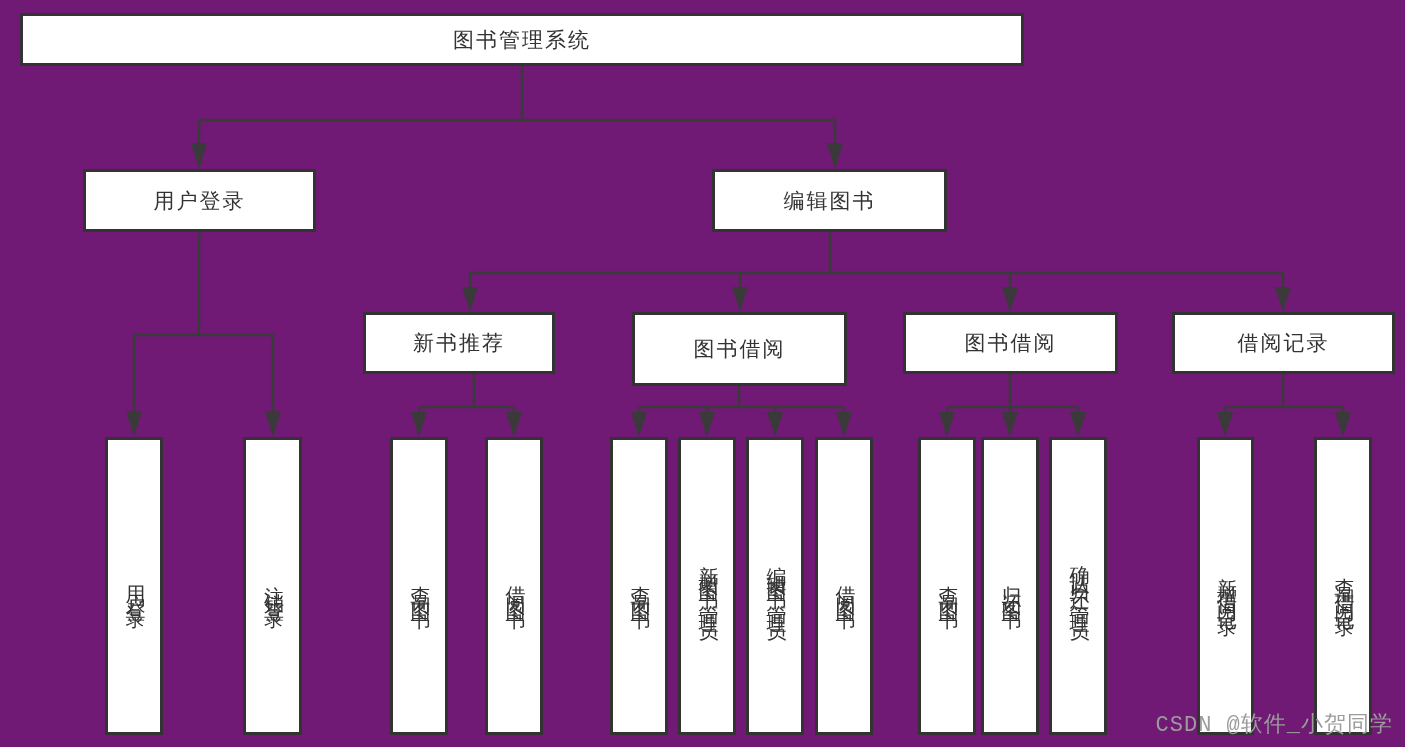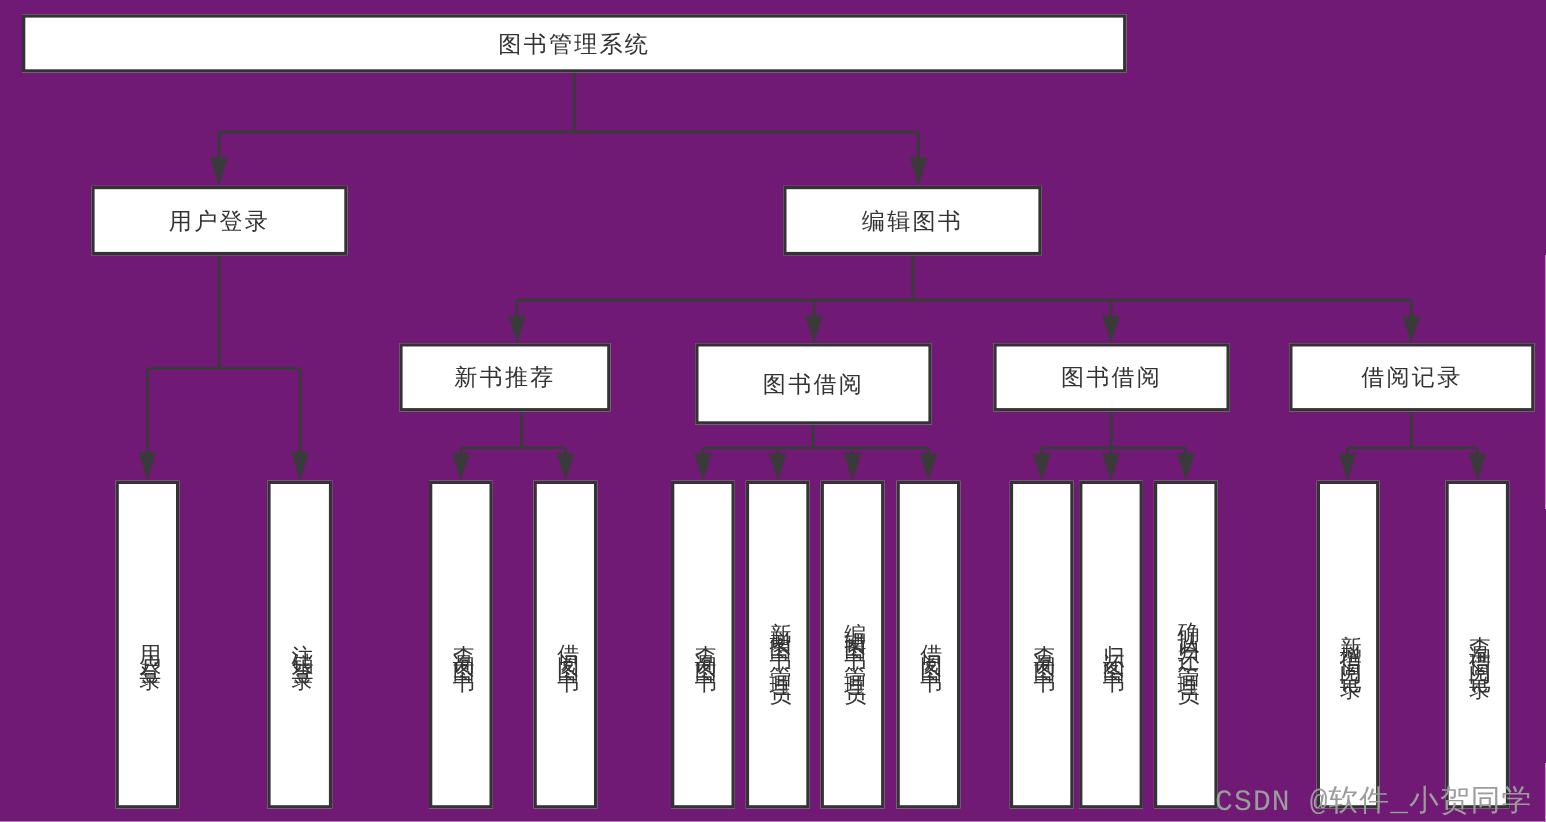--- a/index.html
+++ b/index.html
@@ -37,21 +37,21 @@
     text-orientation: mixed;
     font-size: 20px;
     letter-spacing: 8px;
     line-height: 1;
     white-space: nowrap;
   }
   #watermark {
     position: absolute;
     right: 12px;
     top: 709px;
-    font-size: 27px;
+    font-size: 22px;
     letter-spacing: 1px;
     color: #9c9c9c;
     white-space: nowrap;
   }
 </style>
 </head>
 <body>
 
 <div id="canvas">
 

